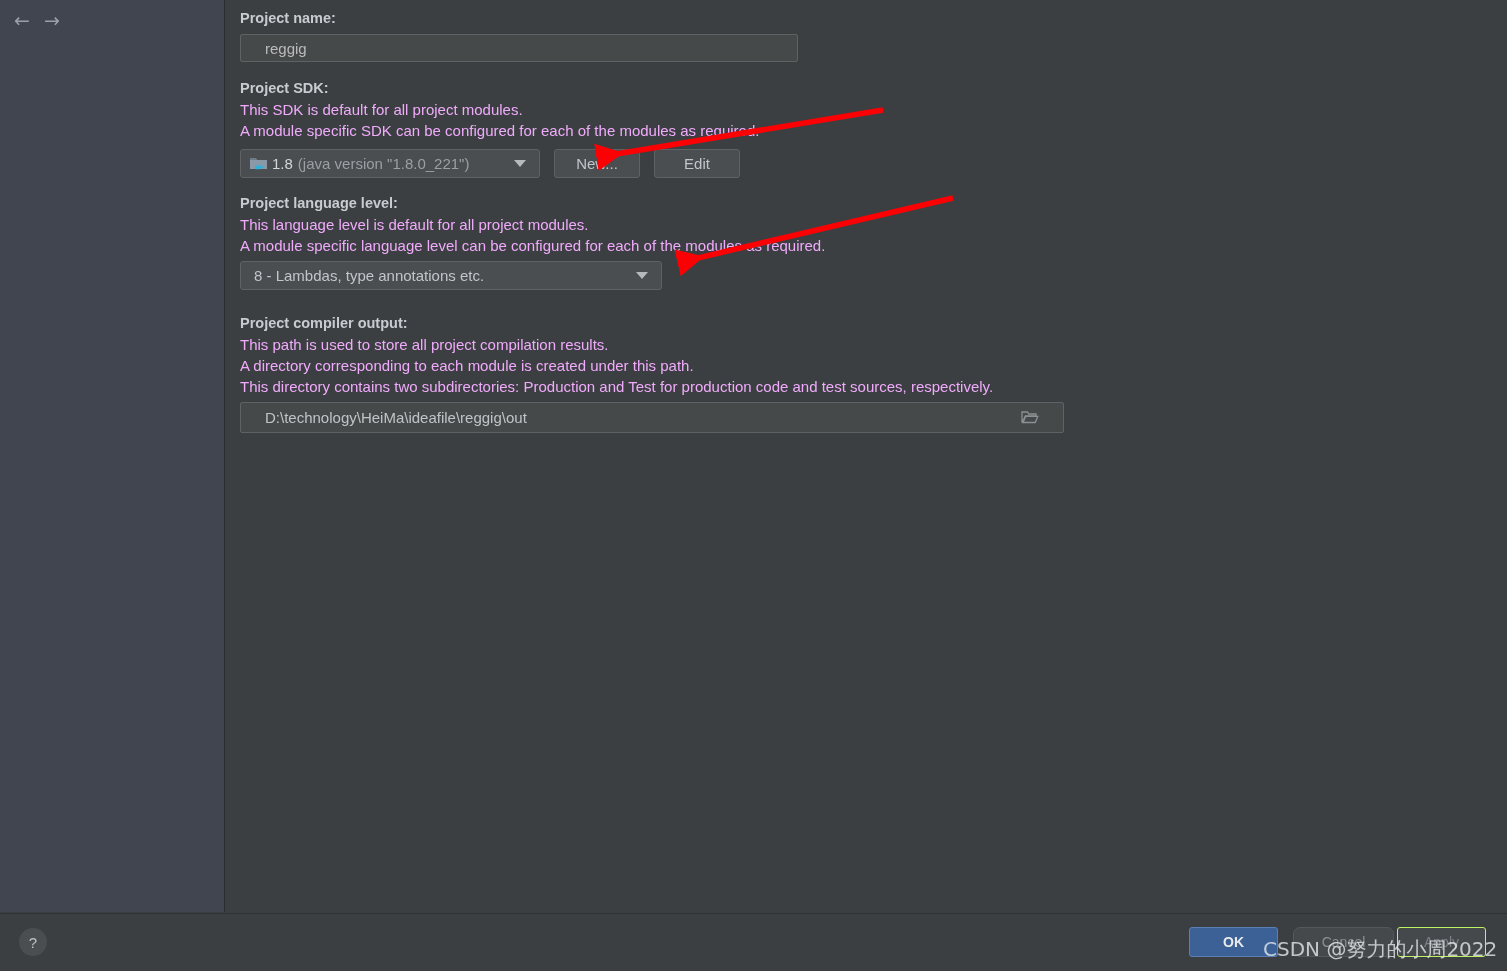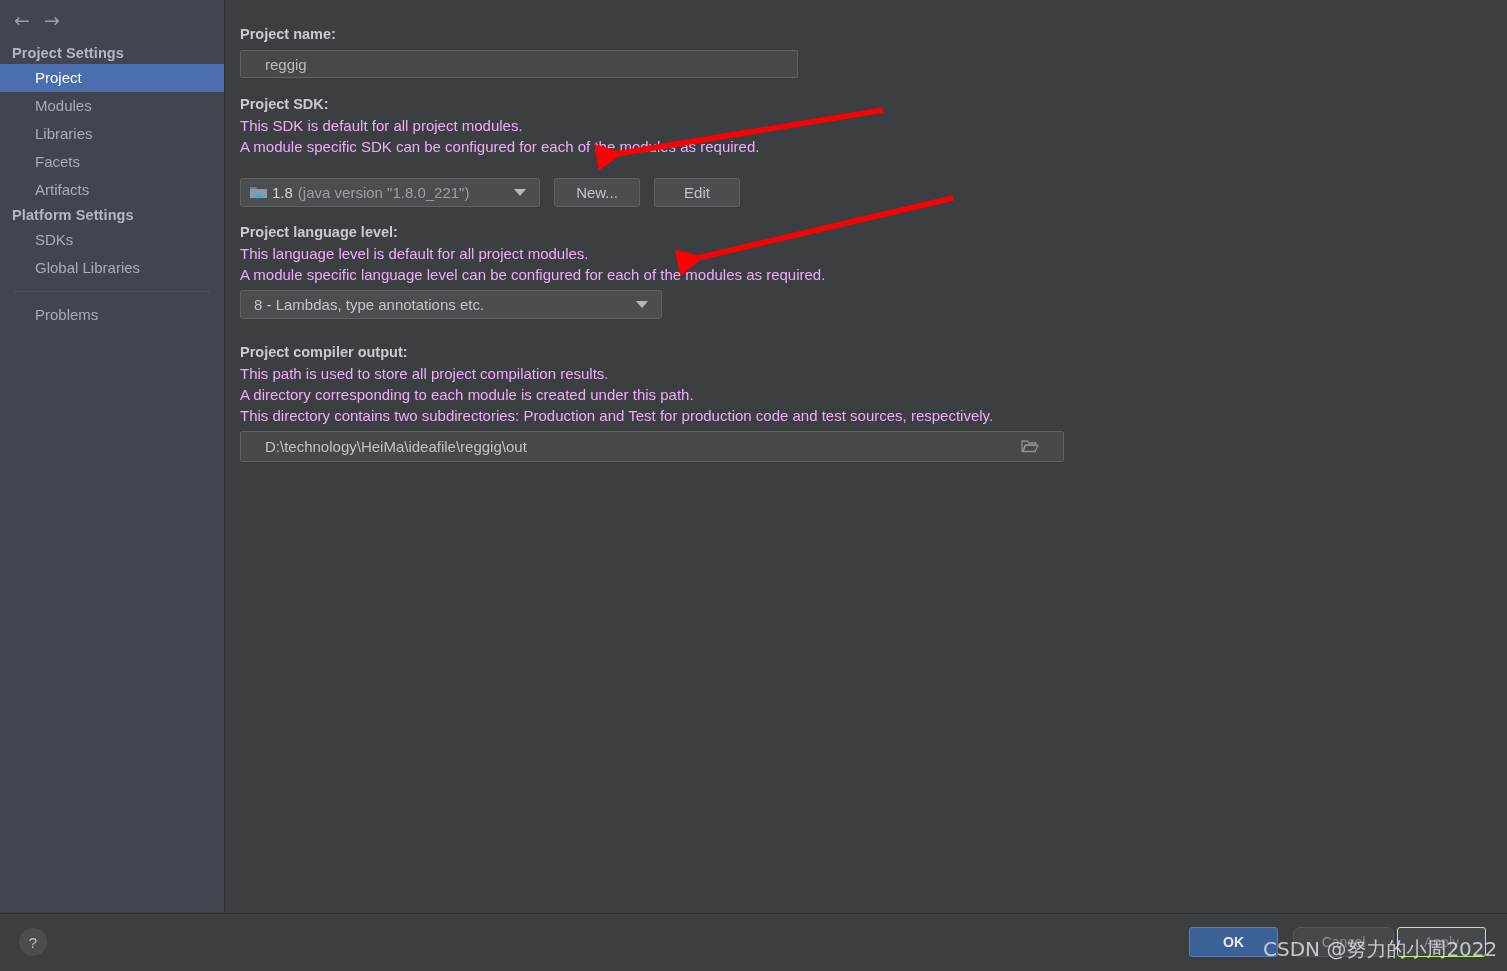--- a/index.html
+++ b/index.html
@@ -44,21 +44,21 @@
     background: #4b6eaf;
     color: #ffffff;
   }
   #sb-sep {
     height: 1px; background: #4e525c;
     margin: 9px 14px 9px 14px;
   }
 
   
   #content {
-    position: absolute; left: 226px; top: 16px;
+    position: absolute; left: 226px; top: 0;
     width: 1185px; height: 912px;
     background: #3c3f41;
     padding: 8px 0 0 14px;
   }
   .lbl-bold {
     color: #c8cbcf; font-size: 14.5px; font-weight: bold;
     line-height: 21px;
   }
   .lbl-desc {
     color: #f0abfc; font-size: 15px;
@@ -177,51 +177,34 @@
 
 <div id="root">
 
   <div id="sidebar">
 
     <div id="nav-arrows">
       <span class="nav-arrow">←</span>
       <span class="nav-arrow">→</span>
     </div>
 
-    <div style="position:absolute; left:0; top:42px; width:100%;">
-
-      <div class="sb-group">Project Settings</div>
-      <div class="sb-item selected">Project</div>
-      <div class="sb-item">Modules</div>
-      <div class="sb-item">Libraries</div>
-      <div class="sb-item">Facets</div>
-      <div class="sb-item">Artifacts</div>
-
-      <div class="sb-group">Platform Settings</div>
-      <div class="sb-item">SDKs</div>
-      <div class="sb-item">Global Libraries</div>
-
-      <div id="sb-sep"></div>
-
-      <div class="sb-item">Problems</div>
-    </div>
   </div>
 
   <div id="content">
 
     <div class="lbl-bold">Project name:</div>
     <div class="field" id="project-name-field">
       <span>reggig</span>
     </div>
 
     <div class="lbl-bold" style="margin-top:16px;">Project SDK:</div>
     <div class="lbl-desc">This SDK is default for all project modules.</div>
     <div class="lbl-desc">A module specific SDK can be configured for each of the modules as required.</div>
 
-    <div class="row" style="margin-top:21px;">
+    <div class="row" style="margin-top:8px;">
       <div class="combo" id="sdk-combo">
         <svg class="sdk-icon" viewBox="0 0 19 16">
           <path d="M1 2h6l1.4 2H18v9H1z" fill="#6e7c8a"></path>
           <path d="M1 4h17v9H1z" fill="#8a99a8"></path>
           <path d="M6 9.5h6v2.2a1.5 1.5 0 0 1-1.5 1.5h-3A1.5 1.5 0 0 1 6 11.7z" fill="#31b0d5"></path>
           <path d="M12.2 10.1h1.1a.9.9 0 0 1 0 1.8h-1.1z" fill="#31b0d5"></path>
         </svg>
         <span class="sdk-name">1.8</span>
         <span class="sdk-ver">(java version "1.8.0_221")</span>
         <span class="caret"></span>

